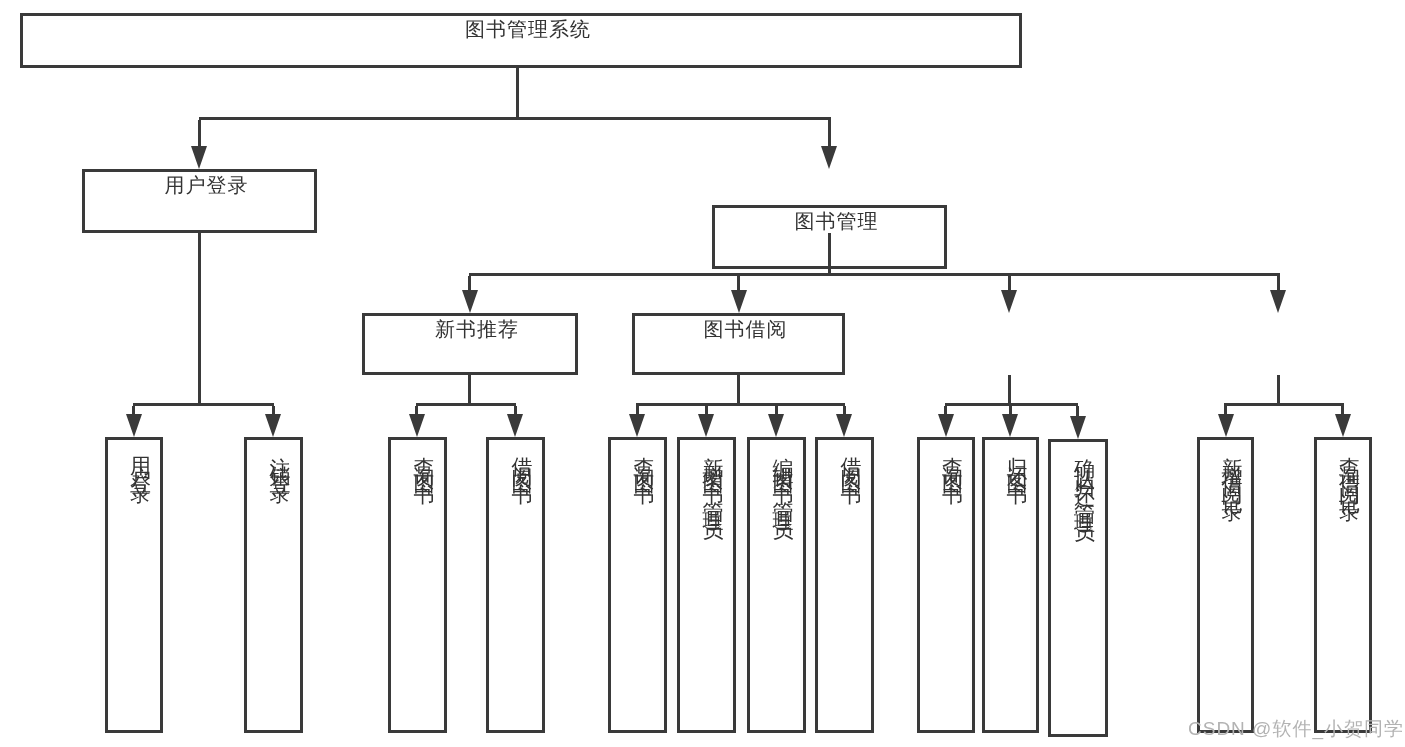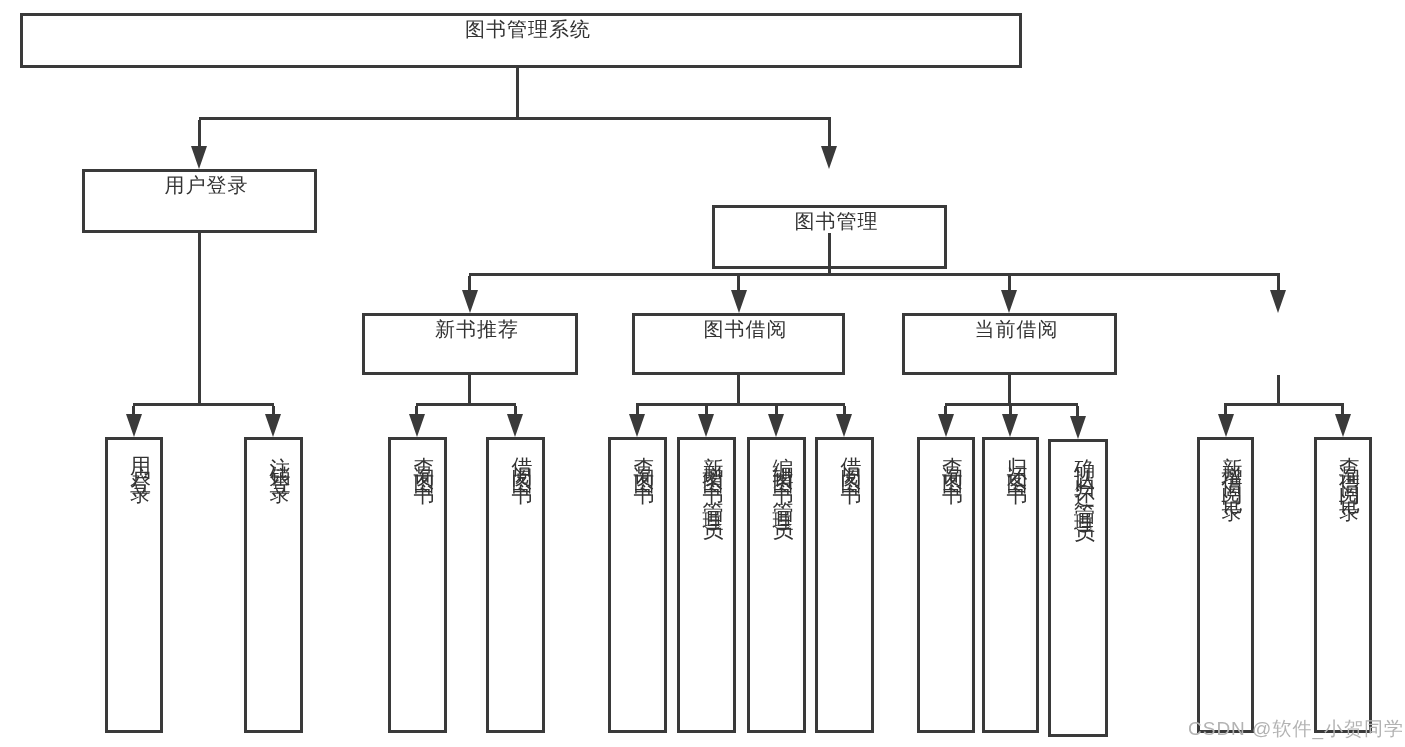--- a/index.html
+++ b/index.html
@@ -77,23 +77,20 @@
   <div class="arrow" style="left:1001px;top:290px;"></div>
   <div class="vline" style="left:1277px;top:276px;height:17px;"></div>
   <div class="arrow" style="left:1270px;top:290px;"></div>
 
   <div class="box hbox" style="left:362px;top:313px;width:216px;height:62px;">
     <span>新书推荐</span>
   </div>
   <div class="box hbox" style="left:632px;top:313px;width:213px;height:62px;">
     <span>图书借阅</span>
   </div>
-  <div class="box hbox" style="left:902px;top:313px;width:215px;height:62px;">
-    <span>当前借阅</span>
-  </div>
 
   <div class="vline" style="left:468px;top:375px;height:31px;"></div>
   <div class="hline" style="left:416px;top:403px;width:100px;"></div>
   <div class="vline" style="left:415px;top:406px;height:12px;"></div>
   <div class="arrow" style="left:409px;top:414px;"></div>
   <div class="vline" style="left:514px;top:406px;height:12px;"></div>
   <div class="arrow" style="left:507px;top:414px;"></div>
 
   <div class="vline" style="left:737px;top:375px;height:31px;"></div>
   <div class="hline" style="left:636px;top:403px;width:209px;"></div>

